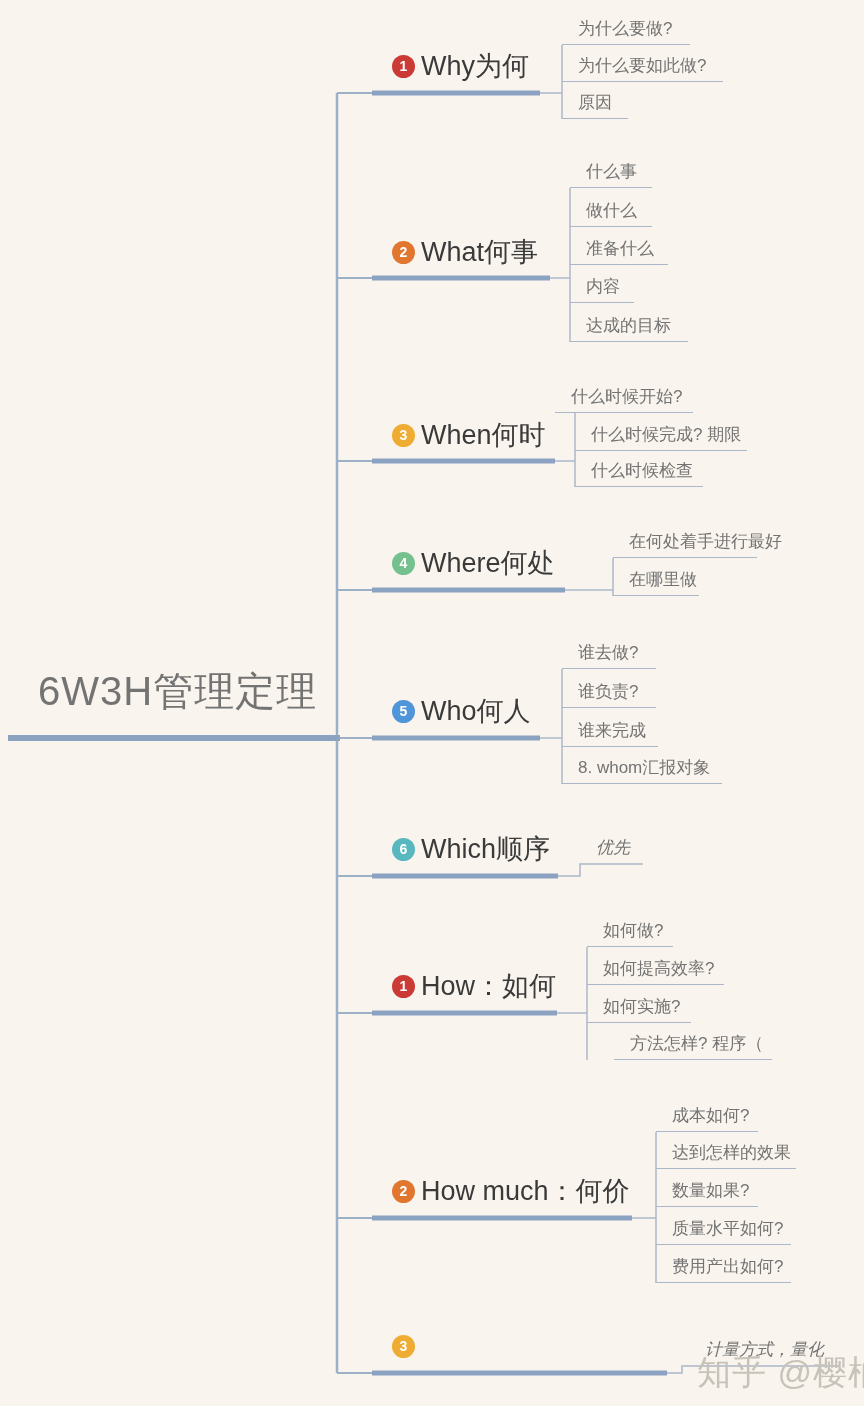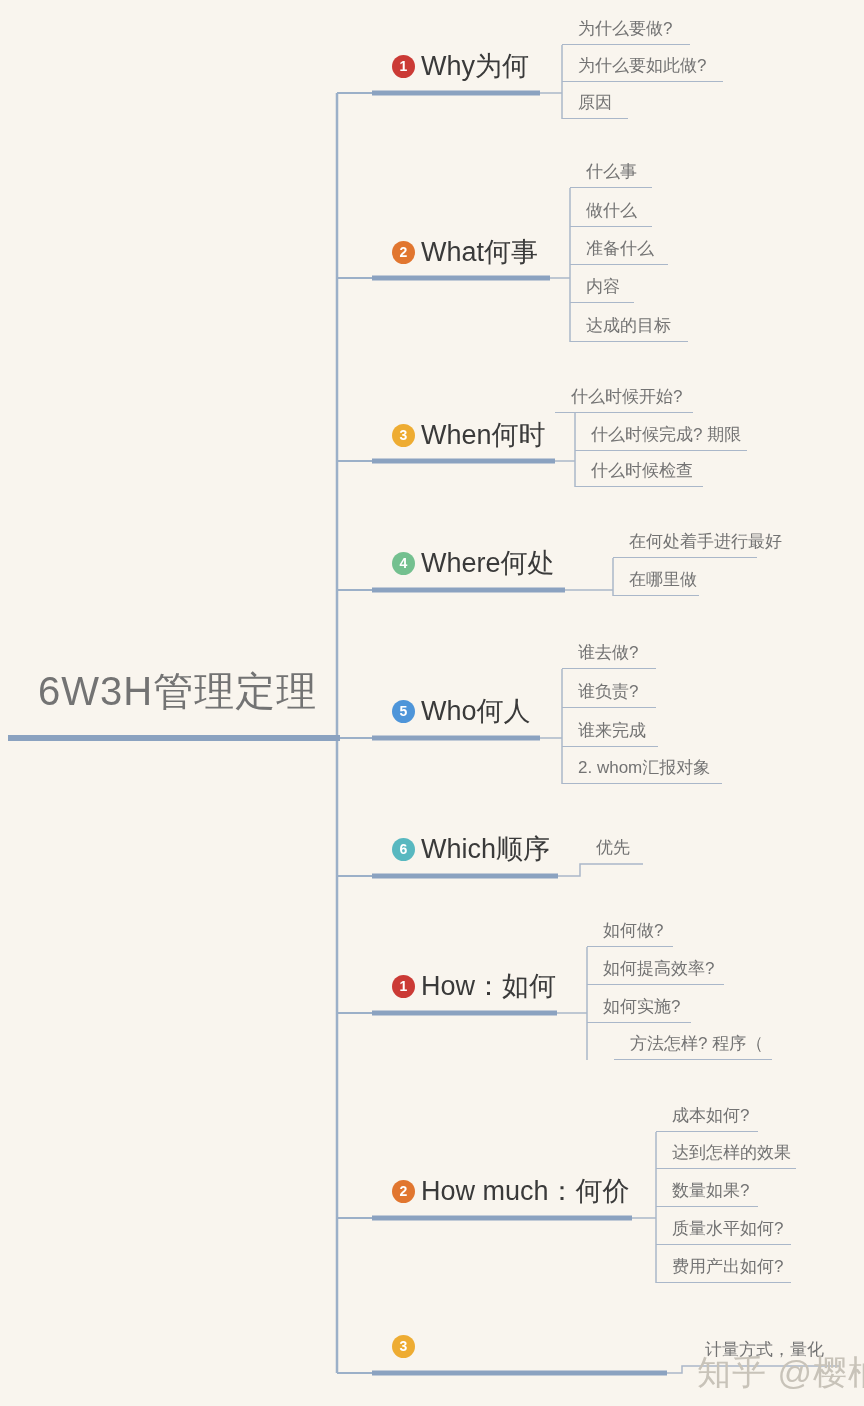--- a/index.html
+++ b/index.html
@@ -37,21 +37,21 @@
   .c-blue{background:#4e95d9;}
   .c-teal{background:#58b8c0;}
   .child{
     position:absolute;z-index:2;
     box-sizing:border-box;height:27px;
     padding-left:16px;
     font-size:17px;line-height:21px;color:#737373;
     white-space:nowrap;
     border-bottom:1.5px solid #aab7c9;
   }
-  .child.nb{border-bottom:none;}
+  .child.nb{border-bottom:none;font-style:italic;}
   .watermark{
     position:absolute;z-index:4;
     font-size:34px;color:#c8c3b9;
     white-space:nowrap;letter-spacing:1px;
   }
 </style>
 </head>
 <body>
 
 <div class="canvas">
@@ -130,21 +130,21 @@
   <div class="badge c-green" style="left:392px;top:552px">4</div>
   <div class="branch" style="left:421px;top:547px">Where何处</div>
   <div class="child" style="left:613px;top:531px;width:144px">在何处着手进行最好</div>
   <div class="child" style="left:613px;top:569px;width:86px">在哪里做</div>
 
   <div class="badge c-blue" style="left:392px;top:700px">5</div>
   <div class="branch" style="left:421px;top:695px">Who何人</div>
   <div class="child" style="left:562px;top:642px;width:94px">谁去做?</div>
   <div class="child" style="left:562px;top:681px;width:94px">谁负责?</div>
   <div class="child" style="left:562px;top:720px;width:96px">谁来完成</div>
-  <div class="child" style="left:562px;top:757px;width:160px">2. whom汇报对象</div>
+  <div class="child" style="left:562px;top:757px;width:160px">8. whom汇报对象</div>
 
   <div class="badge c-teal" style="left:392px;top:838px">6</div>
   <div class="branch" style="left:421px;top:833px">Which顺序</div>
   <div class="child nb" style="left:580px;top:837px;width:63px">优先</div>
 
   <div class="badge c-red" style="left:392px;top:975px">1</div>
   <div class="branch" style="left:421px;top:970px">How：如何</div>
   <div class="child" style="left:587px;top:920px;width:86px">如何做?</div>
   <div class="child" style="left:587px;top:958px;width:137px">如何提高效率?</div>
   <div class="child" style="left:587px;top:996px;width:104px">如何实施?</div>

